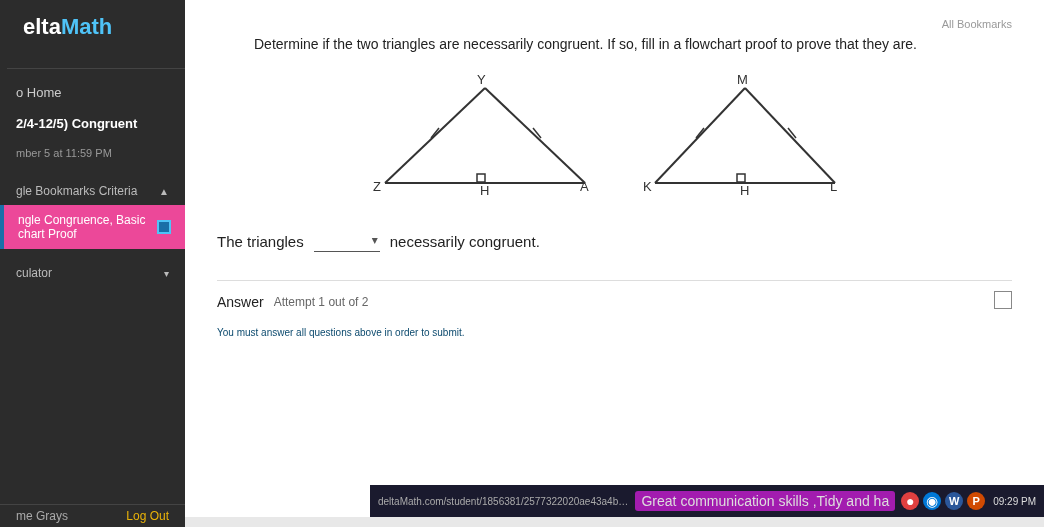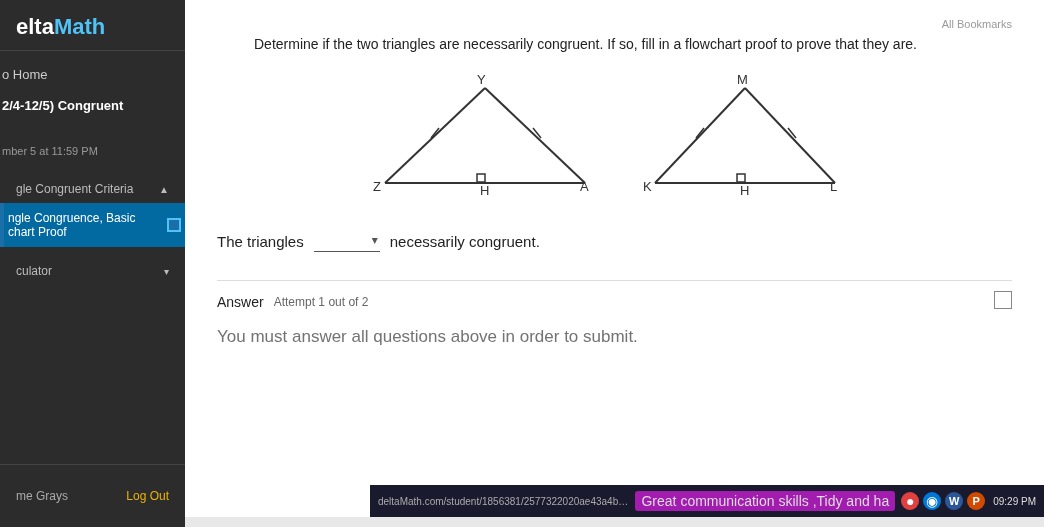--- a/index.html
+++ b/index.html
@@ -16,61 +16,62 @@
     .sidebar {
       width: 185px;
       min-width: 185px;
       background: #2c2c2c;
       color: white;
       display: flex;
       flex-direction: column;
       height: 527px;
     }
     .sidebar-logo {
-      padding: 14px 16px 10px;
+      padding: 14px 16px 28px;
       font-size: 22px;
       font-weight: bold;
       color: #4fc3f7;
       border-bottom: 1px solid #444;
+      margin-left: 7px;
     }
     .sidebar-logo span { color: white; }
     .sidebar-nav {
       flex: 1;
       display: flex;
       flex-direction: column;
       padding: 8px 0;
     }
     .sidebar-item {
-      padding: 8px 2px;
+      padding: 8px 16px;
       font-size: 13px;
       color: #ccc;
       cursor: pointer;
     }
     .sidebar-item.active { color: white; font-weight: bold; }
     .sidebar-item-highlight {
-      padding: 8px 4px;
+      padding: 8px 14px;
       font-size: 12px;
       color: #fff;
-      background: #0369a1;
+      background: #ec4899;
       cursor: pointer;
       display: flex;
       align-items: center;
       gap: 6px;
     }
     .sidebar-item-congruence {
       padding: 7px 16px;
       font-size: 12px;
       color: #bbb;
       cursor: pointer;
       display: flex;
       align-items: center;
       justify-content: space-between;
     }
     .sidebar-bottom {
-      padding: 24px 16px;
+      padding: 4px 16px;
       font-size: 12px;
       color: #aaa;
       border-top: 1px solid #444;
       display: flex;
       justify-content: space-between;
     }
     .sidebar-bottom a { color: #eab308; text-decoration: none; }
 
     
     .main {
@@ -170,22 +171,22 @@
     }
     .copy-icon {
       width: 18px;
       height: 18px;
       border: 1.5px solid #888;
       display: inline-block;
       margin-left: auto;
     }
 
     .submit-text {
-      font-size: 17px;
-      color: #737373;
+      font-size: 10px;
+      color: #0c4a6e;
       margin-top: 6px;
     }
 
     
     .taskbar {
       height: 32px;
       background: #1a1a2e;
       display: flex;
       align-items: center;
       gap: 6px;
@@ -248,26 +249,26 @@
   <div class="sidebar-logo">
     <span>elta</span><span style="color:#4fc3f7">Math</span>
   </div>
   <div class="sidebar-nav">
     <div class="sidebar-item">
       <span>o Home</span>
     </div>
     <div class="sidebar-item active">
       <span>2/4-12/5) Congruent</span>
     </div>
-    <div class="sidebar-item" style="font-size:11px;color:#999;margin-top:16px;">
+    <div class="sidebar-item" style="font-size:11px;color:#999;">
       <span>mber 5 at 11:59 PM</span>
     </div>
     <div style="margin-top:10px;"></div>
     <div class="sidebar-item-congruence" style="position:relative;">
-      <span style="font-size:12px;">gle Congruent Criteria</span>
+      <span style="font-size:12px;">gle Bookmarks Criteria</span>
       <span style="font-size:10px;">▲</span>
     </div>
     <div class="sidebar-item-highlight" style="position:relative;">
       <div class="blue-bar"></div>
       <span style="font-size:12px;white-space:pre-line;padding-left:4px;">ngle Congruence, Basic
 chart Proof</span>
       <span style="width:14px;height:14px;background:#1a6fa8;border:2px solid #4fc3f7;display:inline-block;margin-left:auto;flex-shrink:0;"></span>
     </div>
     <div style="margin-top:10px;"></div>
     <div class="sidebar-item-congruence">

